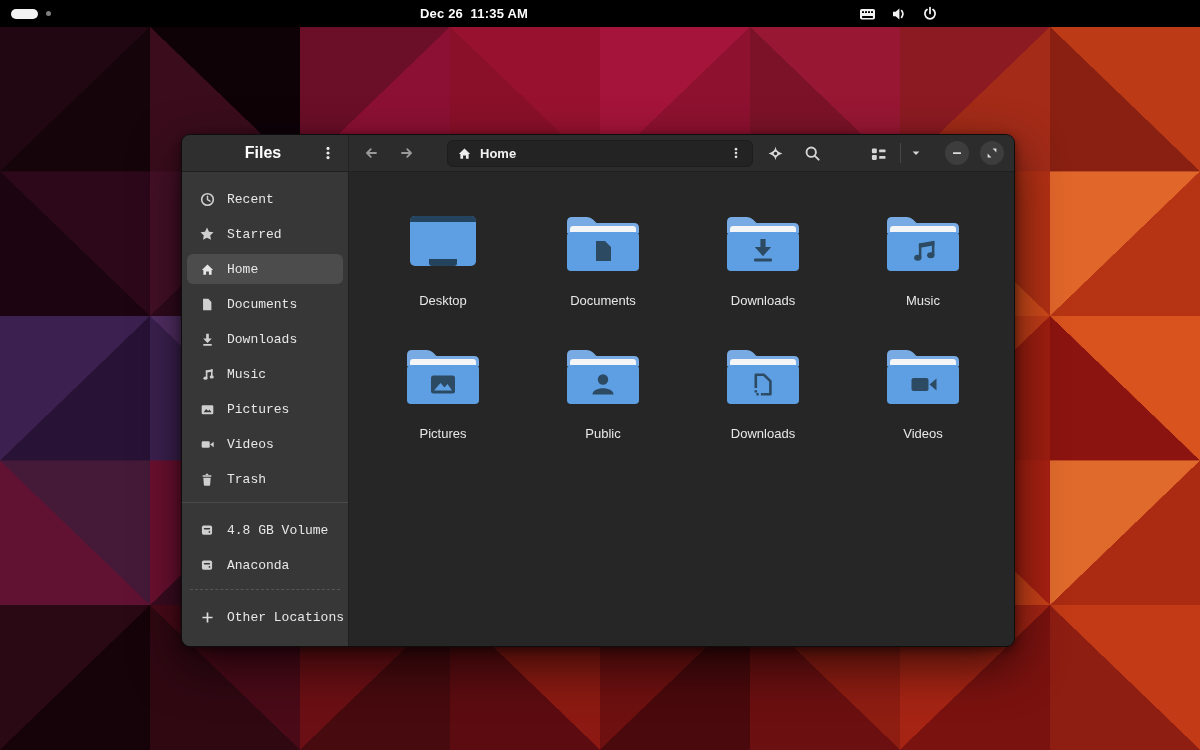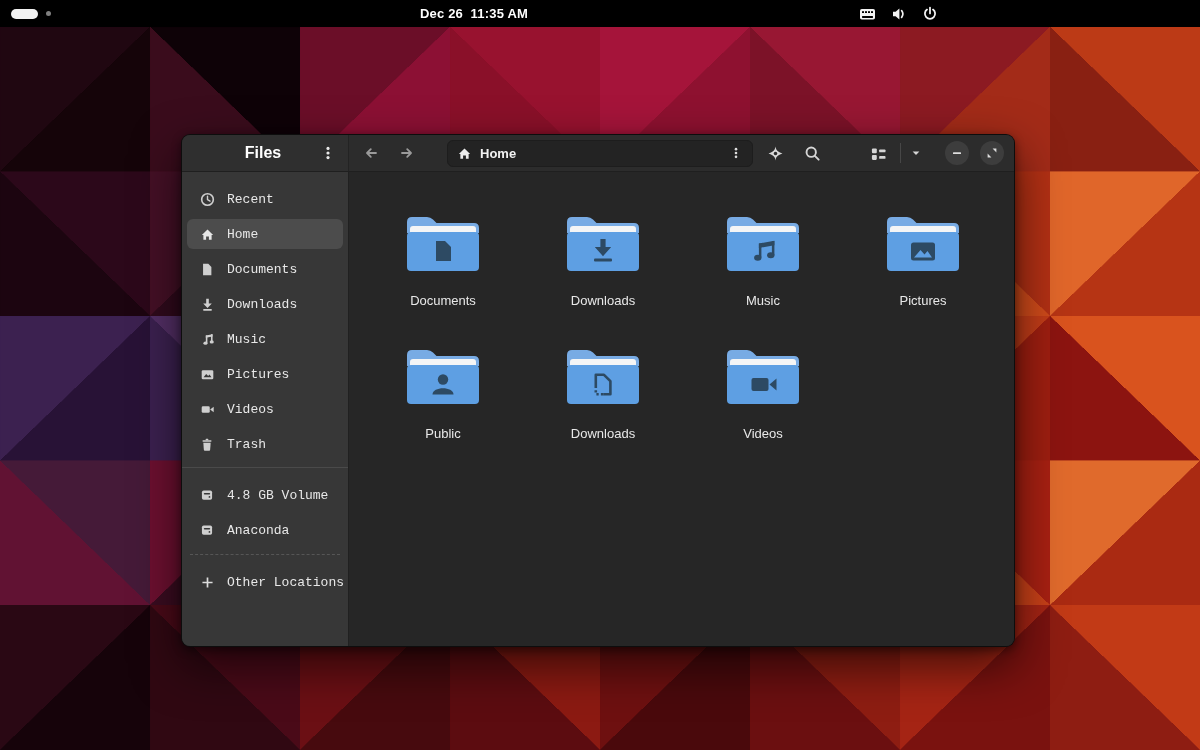--- a/index.html
+++ b/index.html
@@ -289,20 +289,28 @@
     <div class="sidebar">
       <div class="srow">
         <span class="sic">
             <svg width="15" height="15" viewBox="0 0 16 16">
               <circle cx="8" cy="8" r="6.2" fill="none" stroke="#cfcfcf" stroke-width="1.7"></circle>
               <path d="M8 4.6 V8 l2.7 1.7" fill="none" stroke="#cfcfcf" stroke-width="1.5" stroke-linecap="round"></path>
             </svg>
           </span>
         <span class="slabel">Recent</span>
       </div>
+      <div class="srow">
+        <span class="sic">
+            <svg width="16" height="16" viewBox="0 0 16 16">
+              <path d="M8 1.6 l2 4.1 4.5.6 -3.3 3.1 .8 4.4 L8 11.7 4 13.8 l.8-4.4 -3.3-3.1 4.5-.6 Z" fill="#cfcfcf"></path>
+            </svg>
+          </span>
+        <span class="slabel">Starred</span>
+      </div>
       <div class="srow selected">
         <span class="sic">
             <svg width="15" height="15" viewBox="0 0 16 16">
               <path d="M2 8.6 L8 2.6 L14 8.6 H12.4 V13.6 H9.5 V10 H6.5 V13.6 H3.6 V8.6 Z" fill="#e6e6e6"></path>
             </svg>
           </span>
         <span class="slabel">Home</span>
       </div>
       <div class="srow">
         <span class="sic">
@@ -393,20 +401,30 @@
               <path d="M7.1 2.6 h1.8 v4.5 H13.4 v1.8 H8.9 V13.4 H7.1 V8.9 H2.6 V7.1 h4.5 Z" fill="#dcdcdc"></path>
             </svg>
           </span>
         <span class="slabel">Other Locations</span>
       </div>
     </div>
 
     <div class="content">
       <div class="fgrid">
 
+        <figure class="fitem">
+          <div class="ficon">
+            <svg width="78" height="64" viewBox="0 0 78 64">
+                <rect x="6" y="7" width="66" height="50" rx="5" fill="#5e9fe3"></rect>
+                <path d="M6 13 V12 Q6 7 11 7 H67 Q72 7 72 12 V13 Z" fill="#24435f"></path>
+                <path d="M25 50 h28 v4 q0 3 -3 3 h-22 q-3 0 -3 -3 Z" fill="#24435f"></path>
+              </svg>
+          </div>
+          <figcaption>Desktop</figcaption>
+        </figure>
 
         <figure class="fitem">
           <div class="ficon">
             <svg width="78" height="64" viewBox="0 0 78 64">
                 <use href="#folderbase" xlink:href="#folderbase"></use>
                 <path d="M32 32 h9 l6 6 v14 h-15 Z" fill="#2d4a63"></path>
               </svg>
           </div>
           <figcaption>Documents</figcaption>
         </figure>

